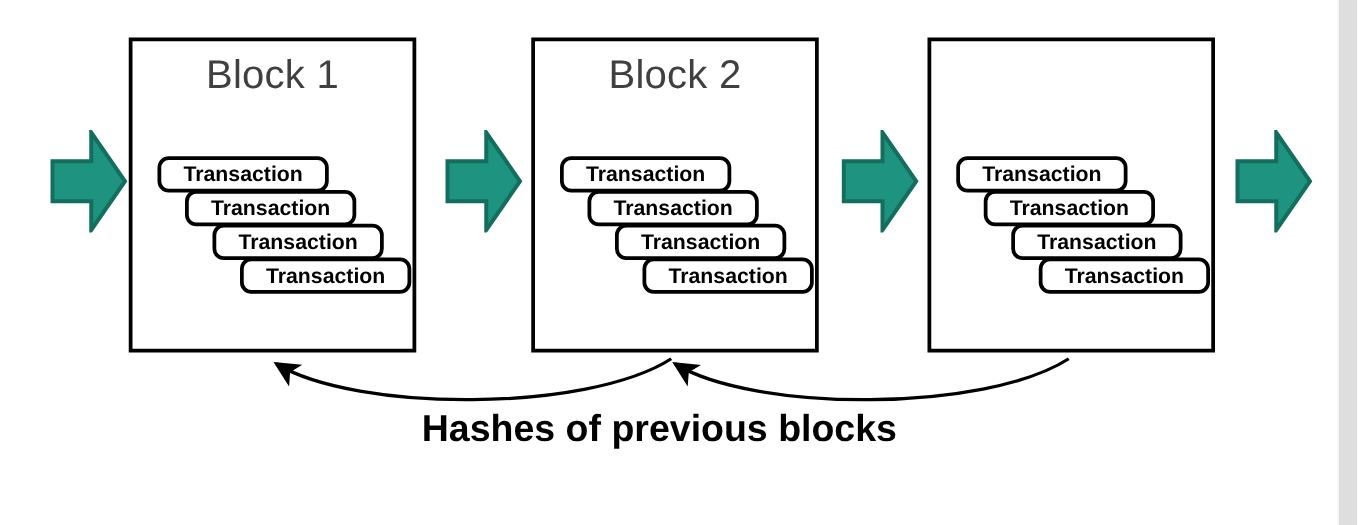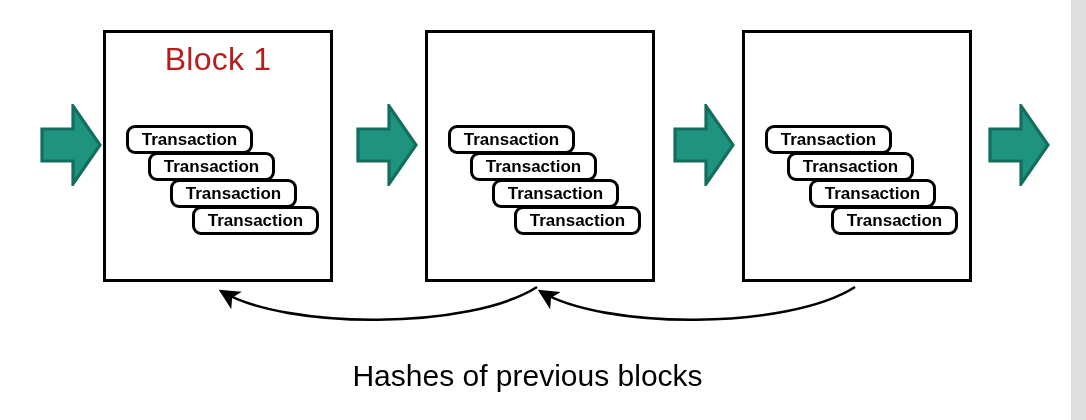--- a/index.html
+++ b/index.html
@@ -39,31 +39,31 @@
     width: 230px;
   }
   .block-title {
     position: absolute;
     top: 6px;
     left: 0;
     width: 100%;
     text-align: center;
     font-size: 32px;
     font-weight: 400;
-    color: #b91c1c;
+    color: #404040;
     line-height: 40px;
     letter-spacing: 0.2px;
     white-space: nowrap;
   }
 
   
   .tx {
     position: absolute;
     box-sizing: border-box;
-    width: 127px;
+    width: 137px;
     height: 29px;
     border: 3px solid #000000;
     border-radius: 9px;
     background: #ffffff;
     font-size: 17px;
     font-weight: bold;
     color: #000000;
     display: flex;
     align-items: center;
     justify-content: center;
@@ -89,25 +89,25 @@
     top: 0;
     width: 1086px;
     height: 420px;
     pointer-events: none;
   }
 
   
   .caption {
     position: absolute;
     left: 0;
-    top: 359px;
+    top: 327px;
     width: 1055px;
     text-align: center;
     font-size: 30px;
-    font-weight: 400;
+    font-weight: 700;
     color: #000000;
     white-space: nowrap;
   }
 </style>
 </head>
 <body>
 
 <div id="stage">
 
   <svg class="arcs" viewBox="0 0 1086 420" xmlns="http://www.w3.org/2000/svg">
@@ -138,20 +138,21 @@
 
   <div class="block" style="left:103px">
     <div class="block-title">Block 1</div>
     <div class="tx tx-0">Transaction</div>
     <div class="tx tx-1">Transaction</div>
     <div class="tx tx-2">Transaction</div>
     <div class="tx tx-3">Transaction</div>
   </div>
 
   <div class="block" style="left:425px">
+    <div class="block-title">Block 2</div>
     <div class="tx tx-0">Transaction</div>
     <div class="tx tx-1">Transaction</div>
     <div class="tx tx-2">Transaction</div>
     <div class="tx tx-3">Transaction</div>
   </div>
 
   <div class="block" style="left:742px">
     <div class="tx tx-0">Transaction</div>
     <div class="tx tx-1">Transaction</div>
     <div class="tx tx-2">Transaction</div>

